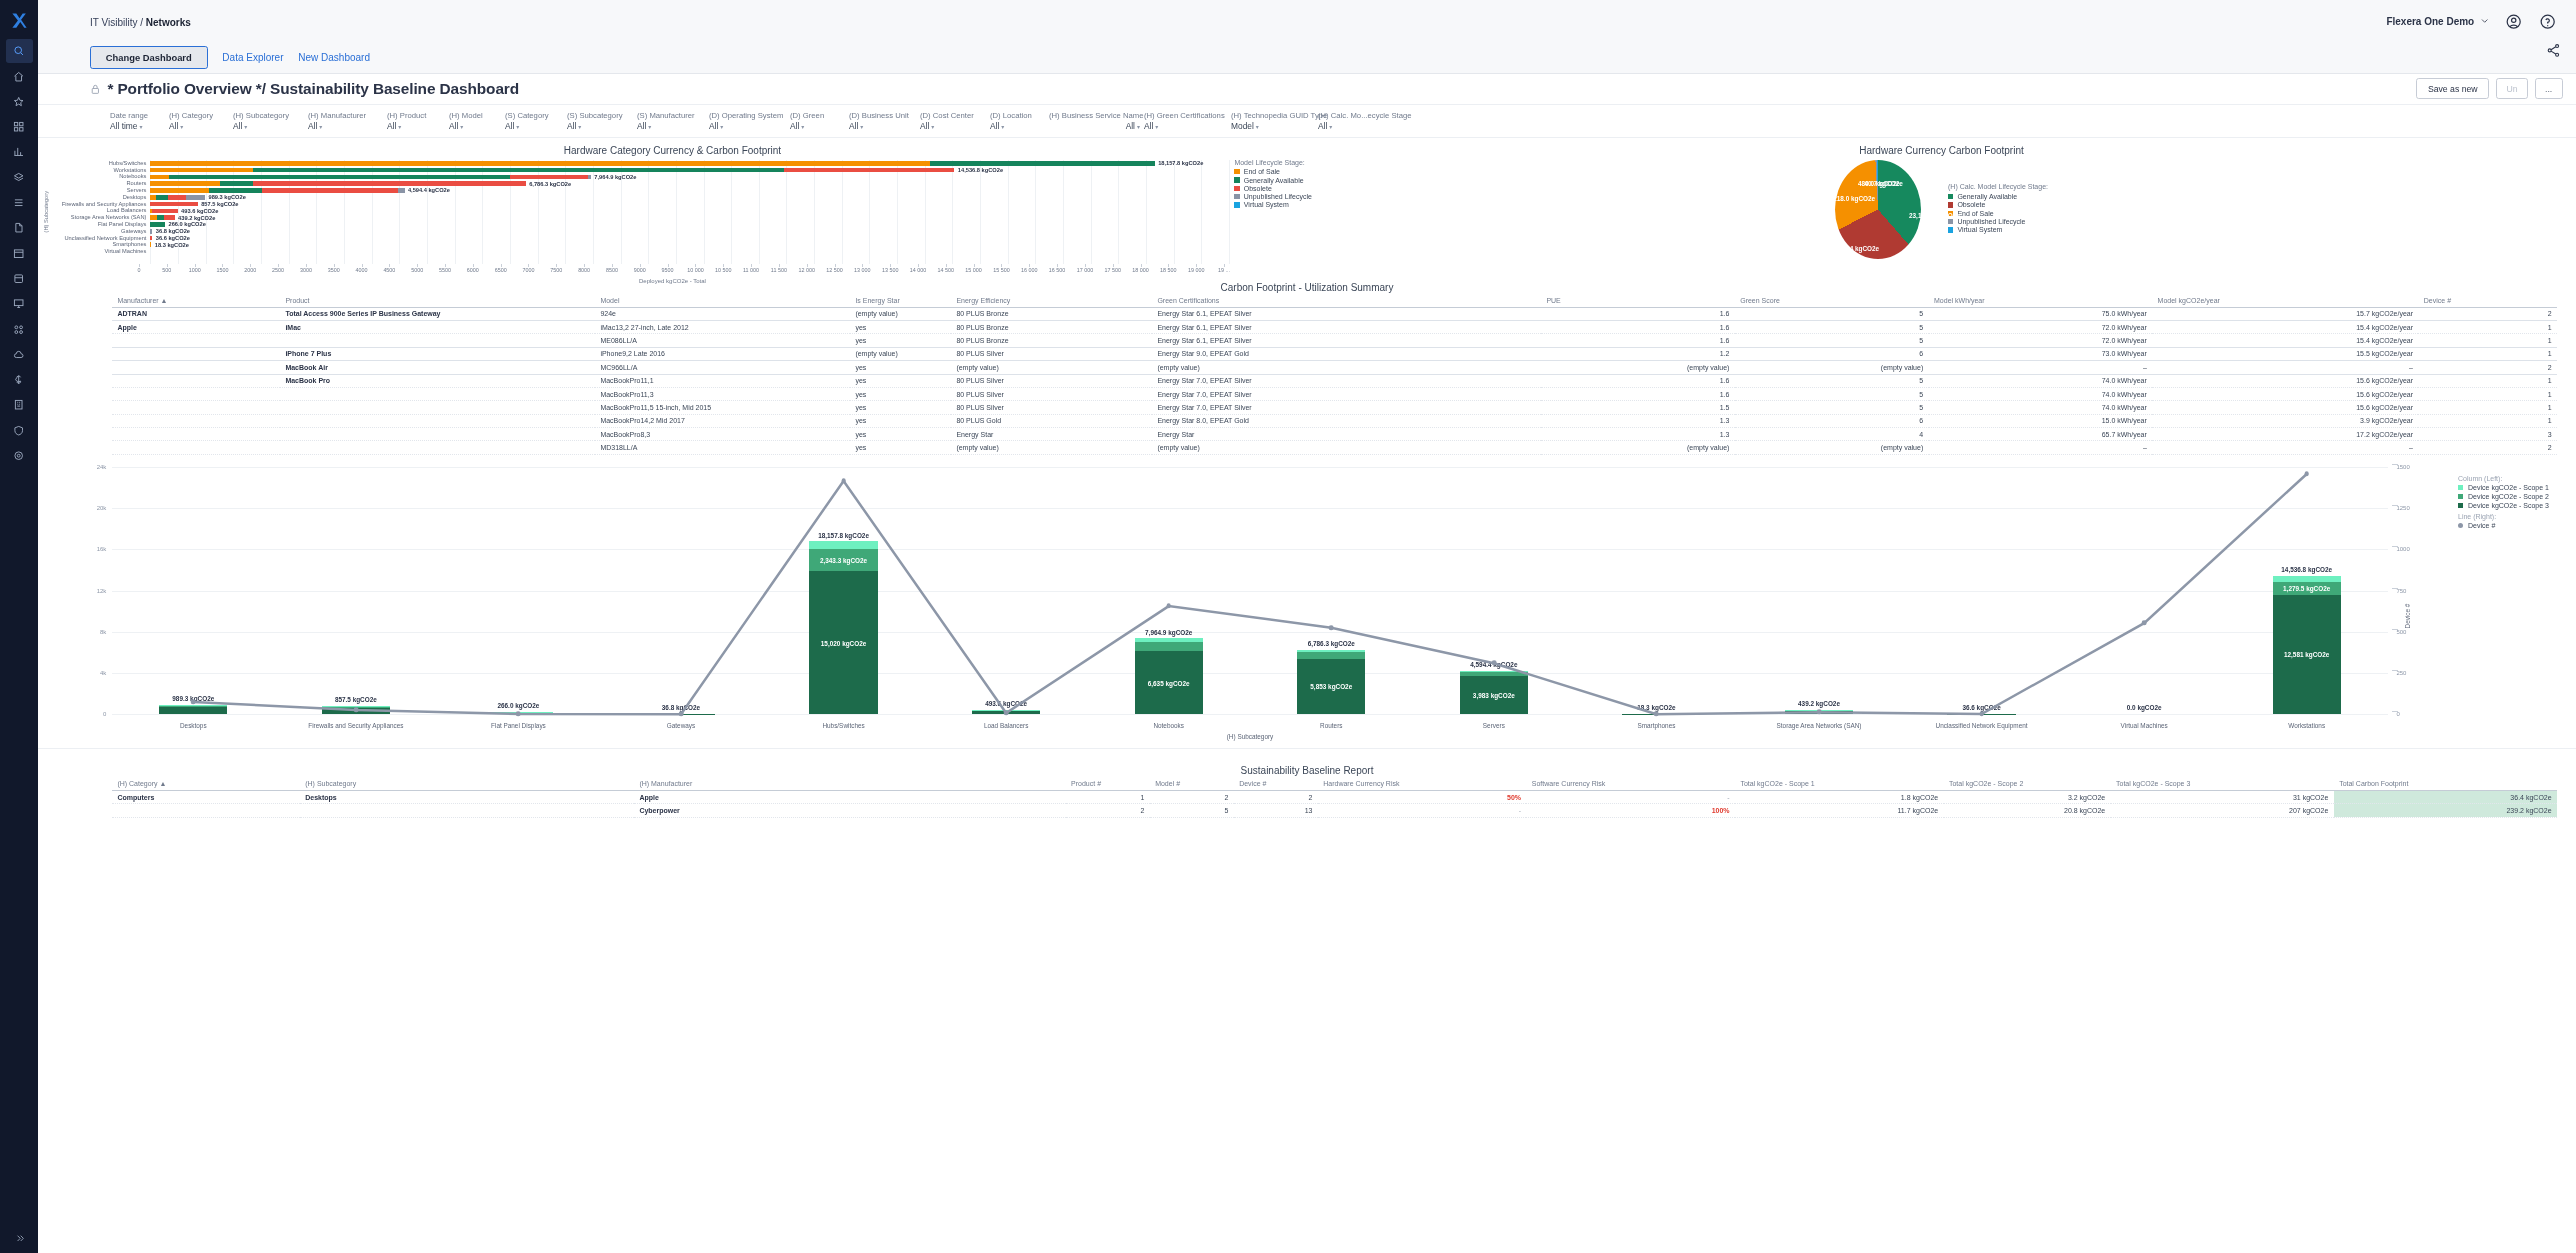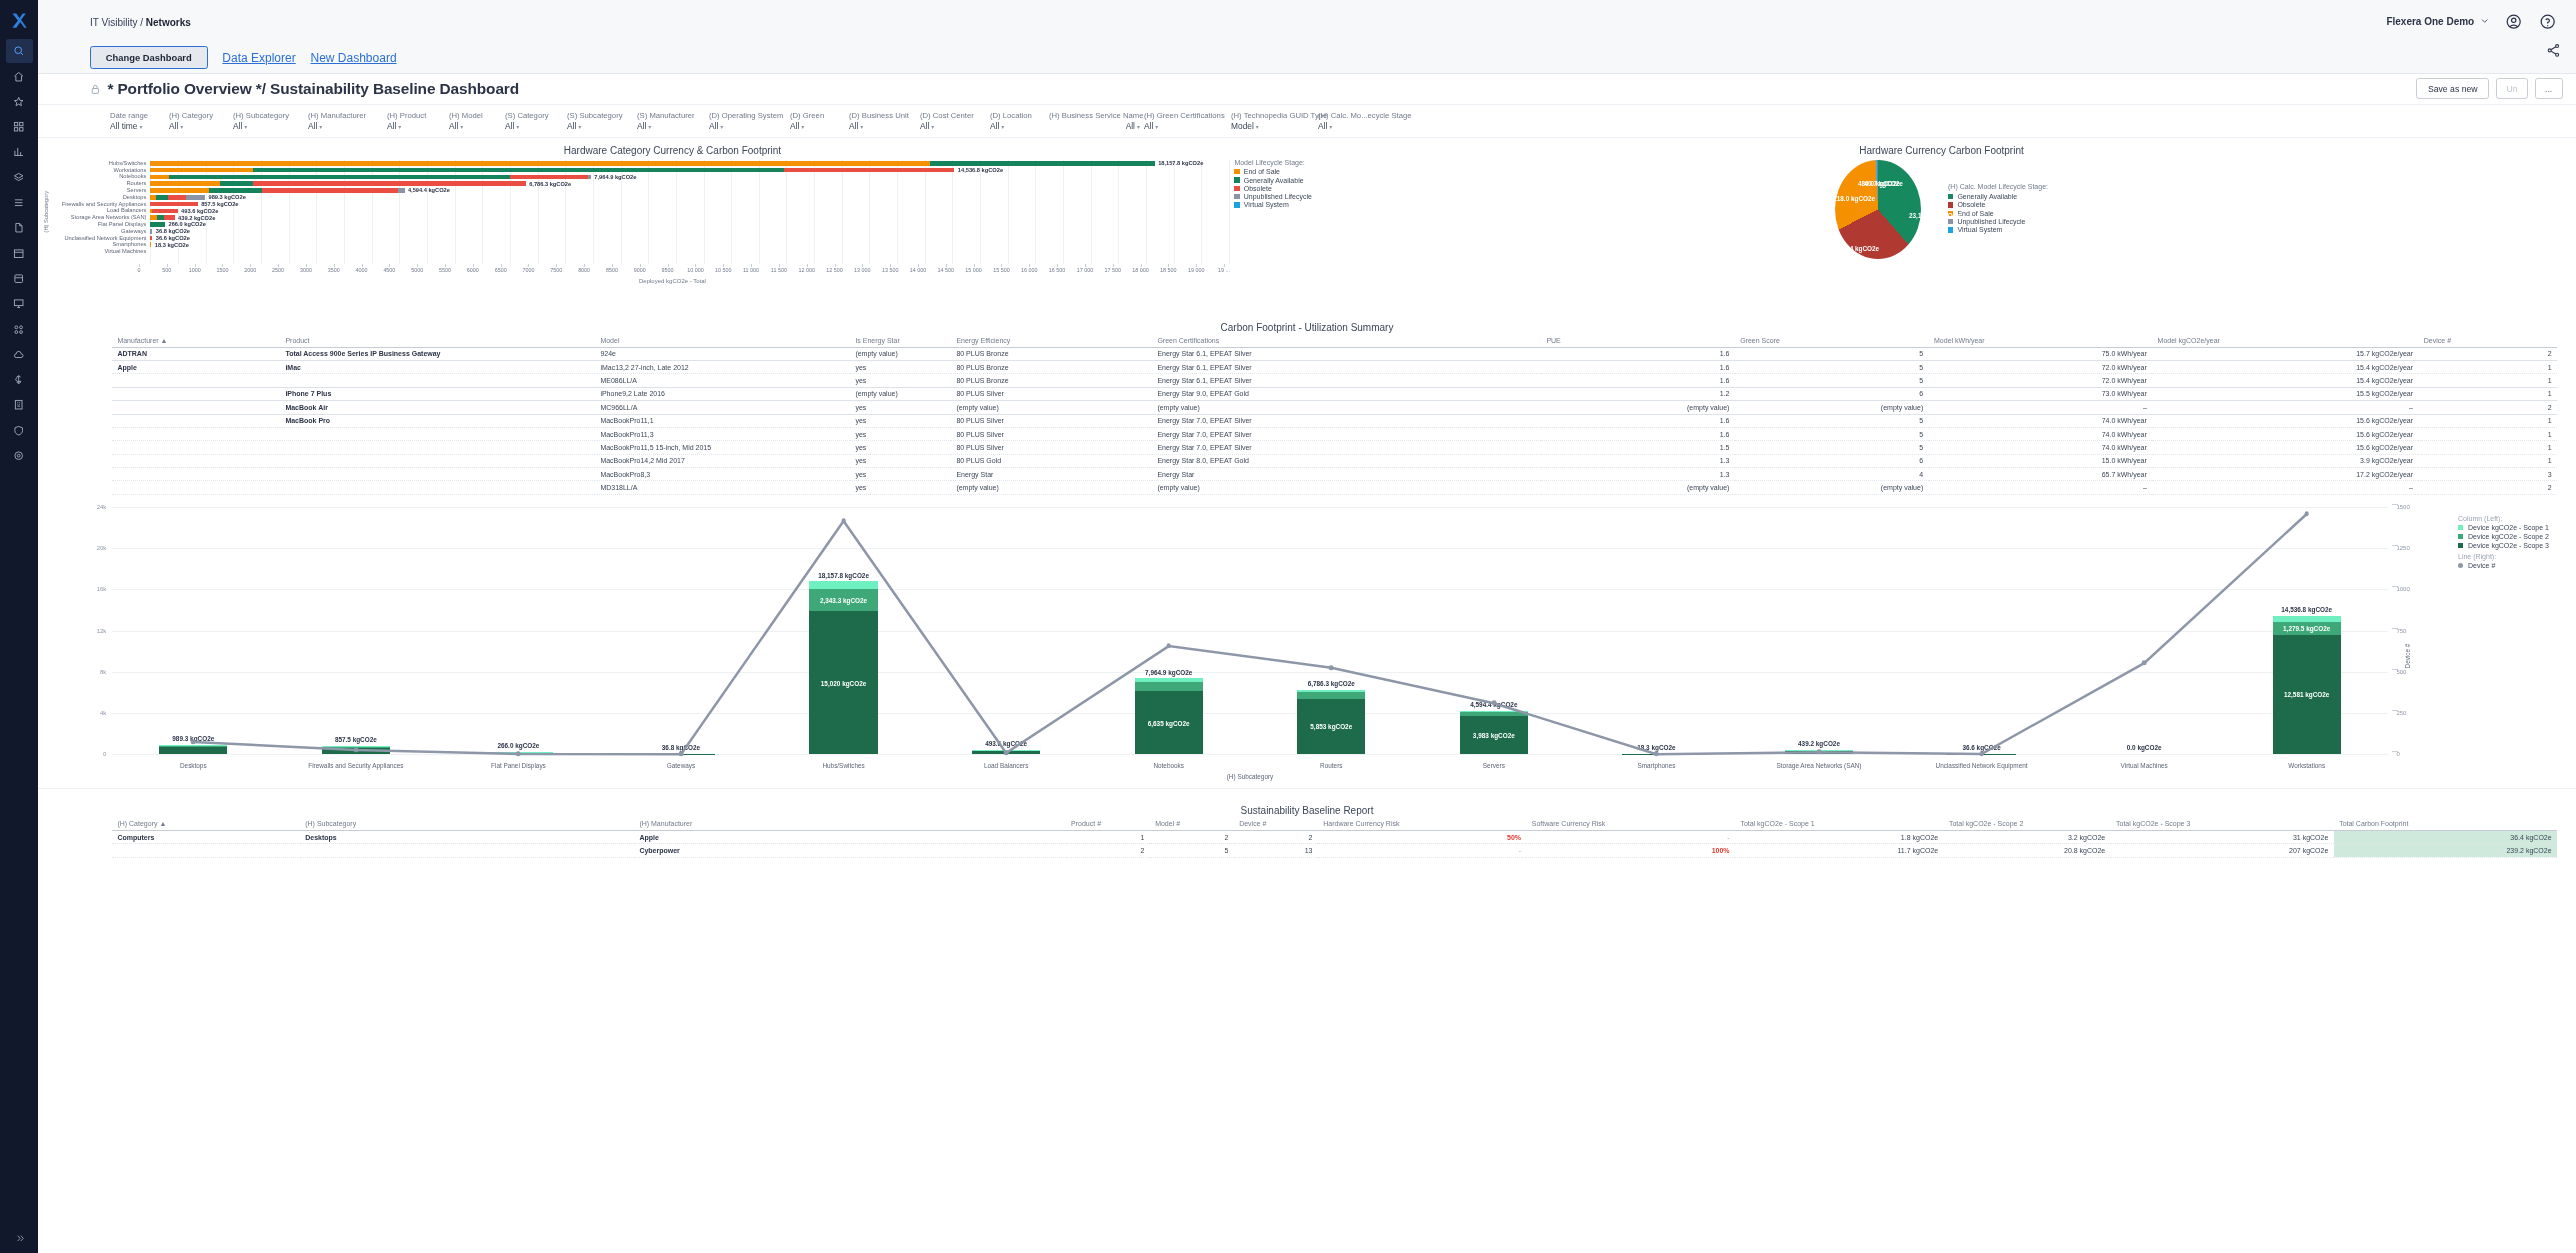--- a/index.html
+++ b/index.html
@@ -37,21 +37,21 @@
   .ic-btn svg { width:17.4px; height:17.4px; }
   .ic-user { right:54px; }
   .ic-help { right:20px; }
 
   .subbar { height:31px; background:#f7f8fa; display:flex; align-items:center;
             padding-left:52px; gap:14.8px; }
   .btn-change {
     border:0.7px solid #2a6fd6; background:#e5e8ed; color:#1b2233;
     font-weight:bold; font-size:9.4px; border-radius:2.7px; padding:5.4px 14.8px; line-height:1;
   }
-  .linkbtn { color:#2a6fd6; font-size:12px;text-decoration:underline; }
+  .linkbtn { color:#2a6fd6; font-size:10px; }
 
   .sheet { background:#fff; margin:0 0 0 0; flex:1; min-height:0; position:relative;
            border-top:0.7px solid #e4e7ec; }
 
   .dash-title-row { display:flex; align-items:center; height:31px;
        padding:0 13.4px 0 52px; border-bottom:0.7px solid #eceff3; position:relative; }
   .lock { width:10.7px; height:10.7px; color:#8d97a8; margin-right:6.7px; }
   .lock svg{width:10.7px;height:10.7px;display:block;}
   .dash-title { font-size:15.4px; font-weight:bold; color:#2b3347; letter-spacing:-0.1px;}
   .title-actions { position:absolute; right:13.4px; top:4px; display:flex; align-items:center; gap:6.7px; }
@@ -682,21 +682,21 @@
                 <div class="lrow">
                   <span class="sw" style="background:#1aa3e0"></span>
                   <span>Virtual System</span>
                 </div>
               </div>
           </div>
         </div>
       </div>
 
       <div style="padding:12px 19px 2.7px 74px;">
-        <div class="panel-title" style="margin-left:-55px;margin-top:40px;">Carbon Footprint - Utilization Summary</div>
+        <div class="panel-title" style="margin-left:-55px;">Carbon Footprint - Utilization Summary</div>
         <table class="tbl" id="util-table">
           <thead>
               <tr id="util-head">
                 <th style="width: 168px;">Manufacturer ▲</th>
                 <th>Product</th>
                 <th>Model</th>
                 <th>Is Energy Star</th>
                 <th>Energy Efficiency</th>
                 <th>Green Certifications</th>
                 <th class="num">PUE</th>

